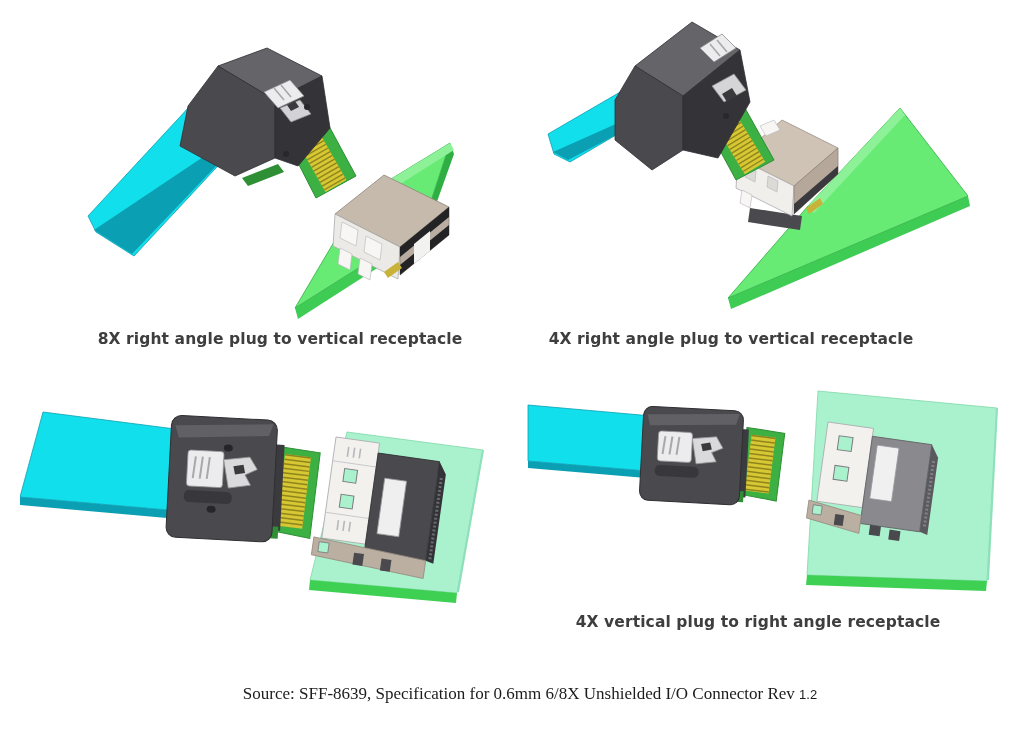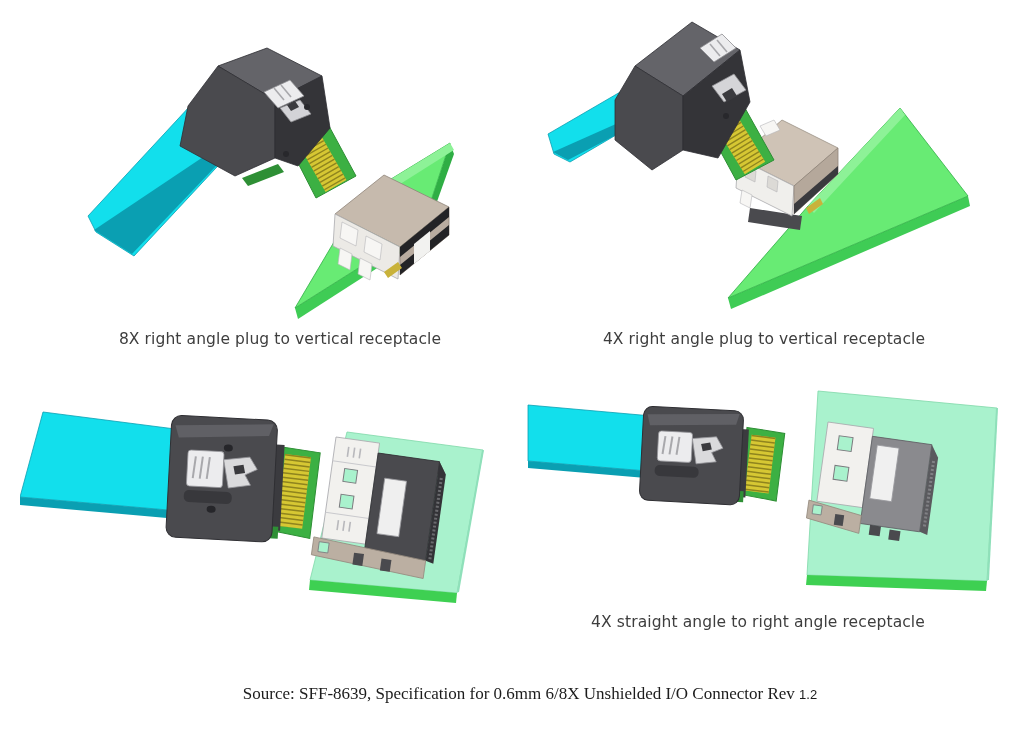--- a/index.html
+++ b/index.html
@@ -10,21 +10,21 @@
     font-family:"Liberation Sans", sans-serif;
     overflow:hidden;
   }
   .fig{position:absolute;}
   .fig svg{display:block;}
   .caption{
     position:absolute;
     width:400px;
     text-align:center;
     font-family:"DejaVu Sans", "Liberation Sans", sans-serif;
-    font-weight:normal;
+    font-weight:bold;
     font-size:15.5px;
     color:#3e3e3e;
     letter-spacing:0.1px;
   }
   .source{
     position:absolute;
     left:0; right:0; top:684px;
     text-align:center;
     transform:translateX(18px);
     font-family:"Liberation Serif", serif;
@@ -217,22 +217,22 @@
         <line x1="30" y1="29" x2="28" y2="47" stroke="#A8A8AC" stroke-width="2"></line>
         <line x1="37" y1="29" x2="35" y2="47" stroke="#A8A8AC" stroke-width="2"></line>
         <polygon points="50,30 74,27 81,38 70,43 75,52 55,55" fill="#DADADC" stroke="#96969A" stroke-width="0.8"></polygon>
         <polygon points="59,35 68,33 70,40 61,42" fill="#3A3A3E"></polygon>
         <rect x="14" y="58" width="44" height="11" rx="5" fill="#38383C"></rect>
       </g>
     </svg>
   </div>
 
   <div class="caption" style="left:80px;top:330px;">8X right angle plug to vertical receptacle</div>
-  <div class="caption" style="left:564px;top:330px;">4X right angle plug to vertical receptacle</div>
-  <div class="caption" style="left:558px;top:613px;">4X straight angle to right angle receptacle</div>
+  <div class="caption" style="left:531px;top:330px;">4X right angle plug to vertical receptacle</div>
+  <div class="caption" style="left:558px;top:613px;">4X vertical plug to right angle receptacle</div>
 
   <div class="source">
     <span class="lbl">Source:</span>
     <span>SFF-8639, Specification for 0.6mm 6/8X Unshielded I/O Connector Rev</span>
     <span class="rev">1.2</span>
   </div>
 
 </div>
 
 </body></html>

